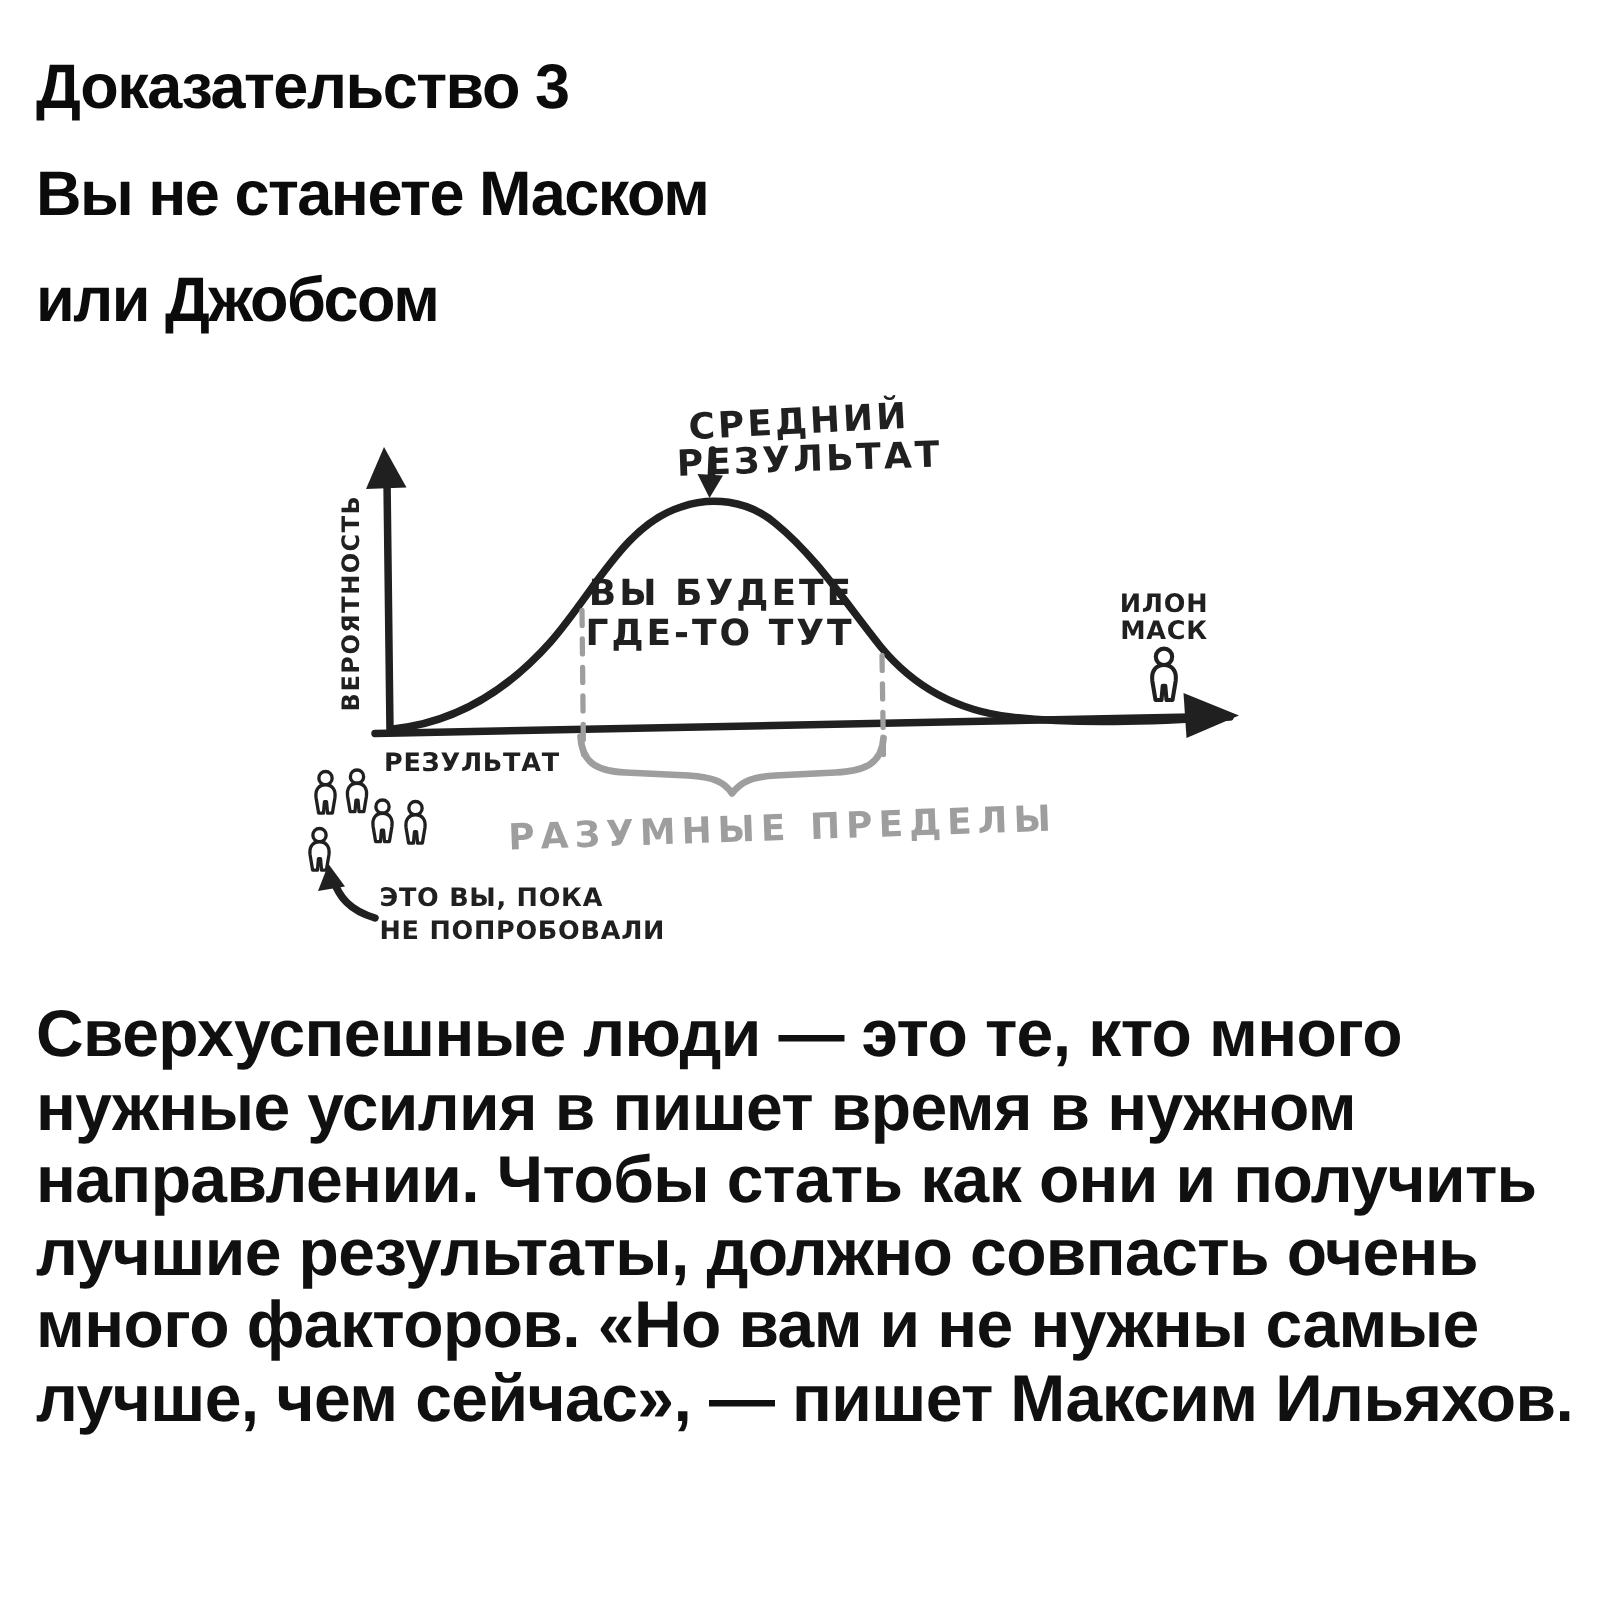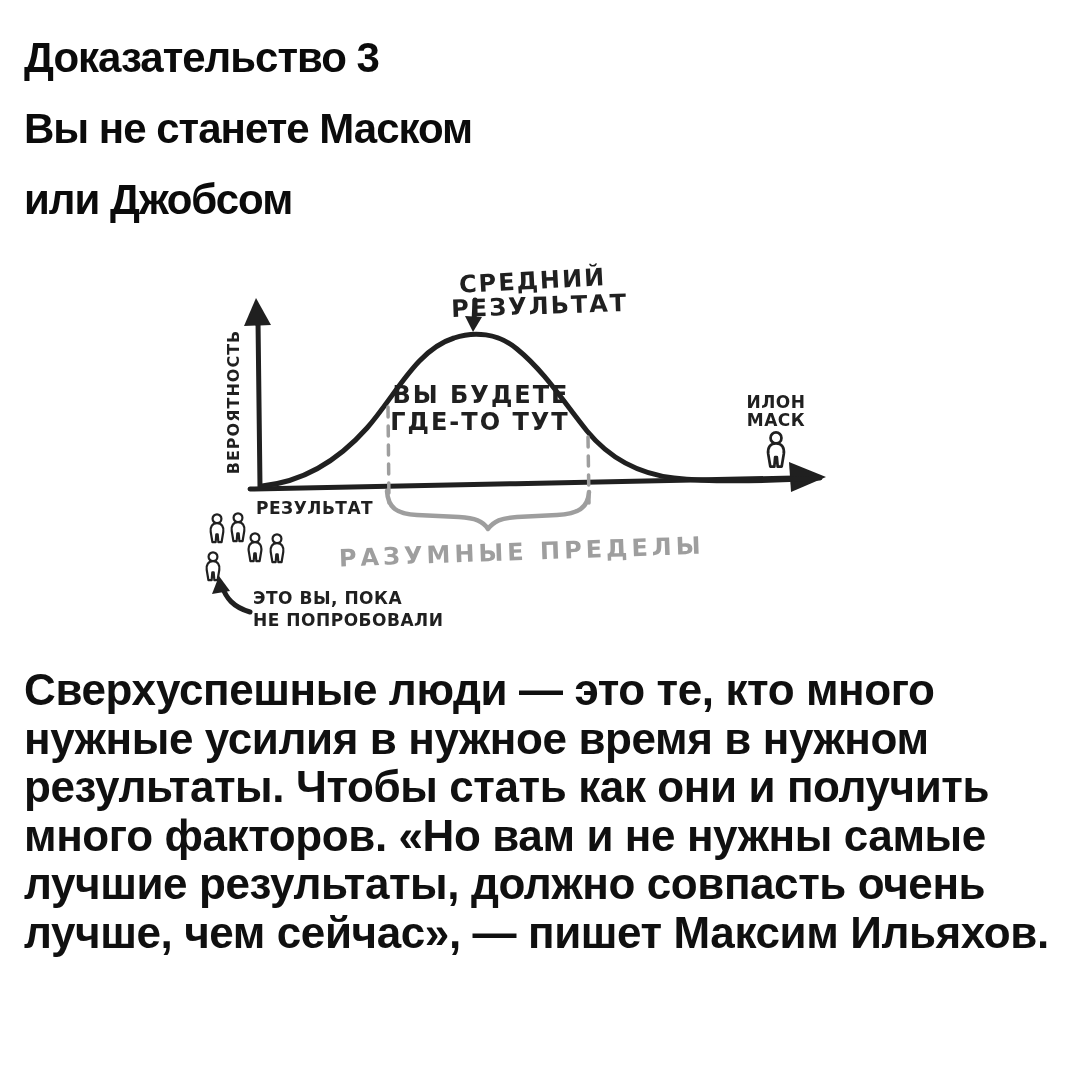--- a/index.html
+++ b/index.html
@@ -87,18 +87,18 @@
   </g>
 
   <path class="ink" d="M 250,612 C 233,607 226,598 222,586" stroke-width="3.5"></path>
   <polygon class="ink-fill" points="219,576 212,594 230,591"></polygon>
   <text class="hand t17" x="253" y="604">ЭТО ВЫ, ПОКА</text>
   <text class="hand t17" x="253" y="626">НЕ ПОПРОБОВАЛИ</text>
 </svg>
 
 <main class="paragraph">
   <div>Сверхуспешные люди — это те, кто много</div>
-  <div>нужные усилия в нужное время в нужном</div>
-  <div>результаты. Чтобы стать как они и получить</div>
+  <div>нужные усилия в пишет время в нужном</div>
+  <div>направлении. Чтобы стать как они и получить</div>
+  <div>лучшие результаты, должно совпасть очень</div>
   <div>много факторов. «Но вам и не нужны самые</div>
-  <div>лучшие результаты, должно совпасть очень</div>
   <div>лучше, чем сейчас», — пишет Максим Ильяхов.</div>
 </main>
 
 </body></html>

